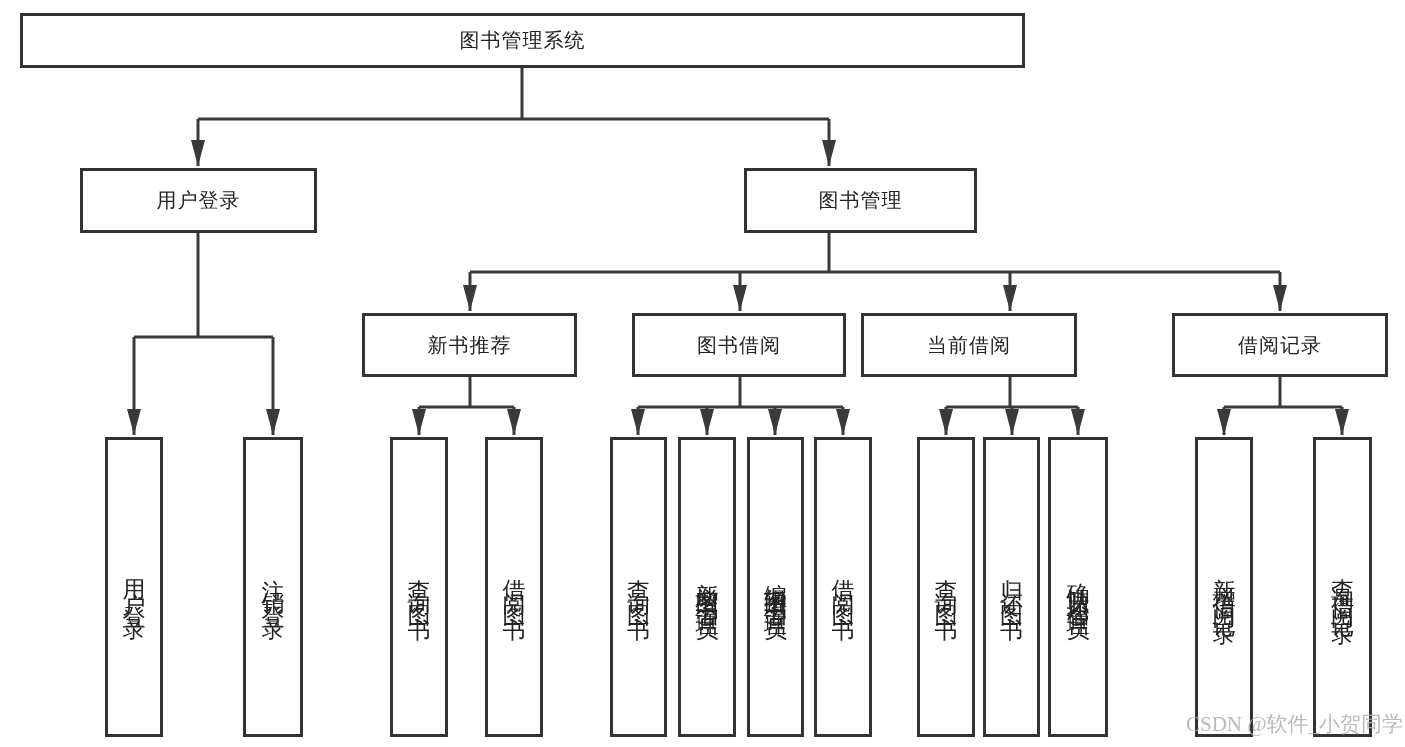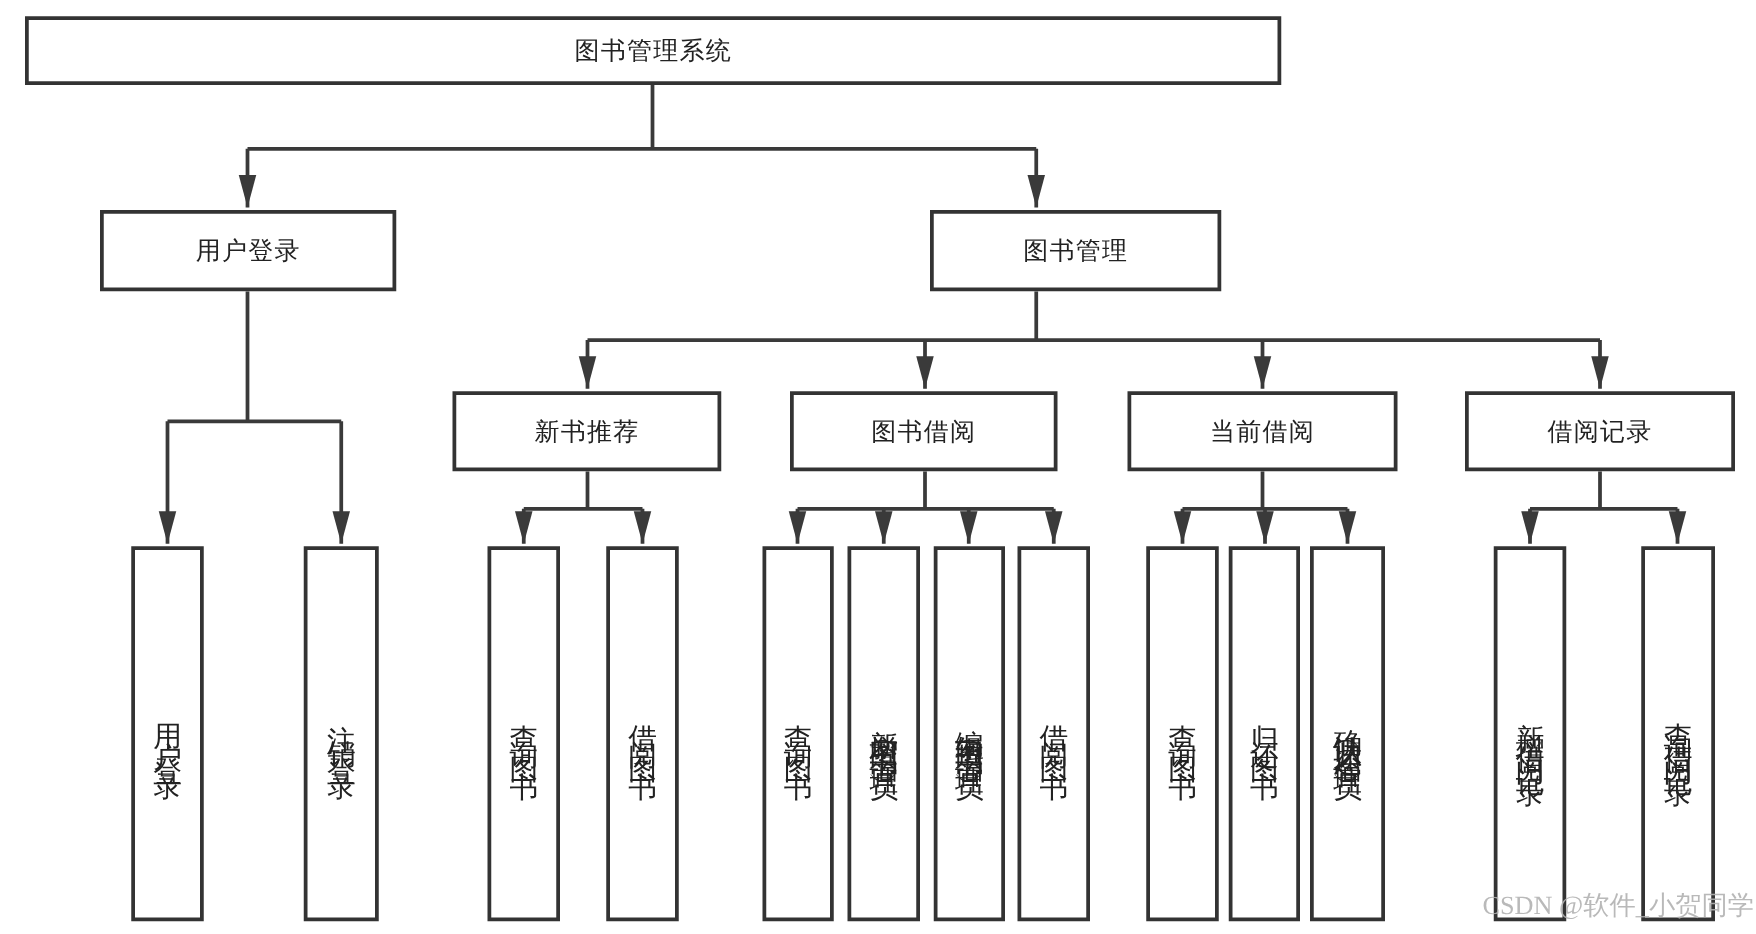--- a/index.html
+++ b/index.html
@@ -107,21 +107,21 @@
   <div class="box h-box" style="left:744px;top:168px;width:233px;height:65px">
     <span>图书管理</span>
   </div>
 
   <div class="box h-box" style="left:362px;top:313px;width:215px;height:64px">
     <span>新书推荐</span>
   </div>
   <div class="box h-box" style="left:632px;top:313px;width:214px;height:64px">
     <span>图书借阅</span>
   </div>
-  <div class="box h-box" style="left:902px;top:313px;width:216px;height:64px">
+  <div class="box h-box" style="left:861px;top:313px;width:216px;height:64px">
     <span>当前借阅</span>
   </div>
   <div class="box h-box" style="left:1172px;top:313px;width:216px;height:64px">
     <span>借阅记录</span>
   </div>
 
   <div class="box v-box" style="left:105px;top:437px;width:58px;height:300px">
     <span class="vtext pitch4">用户登录</span>
   </div>
   <div class="box v-box" style="left:243px;top:437px;width:60px;height:300px">

